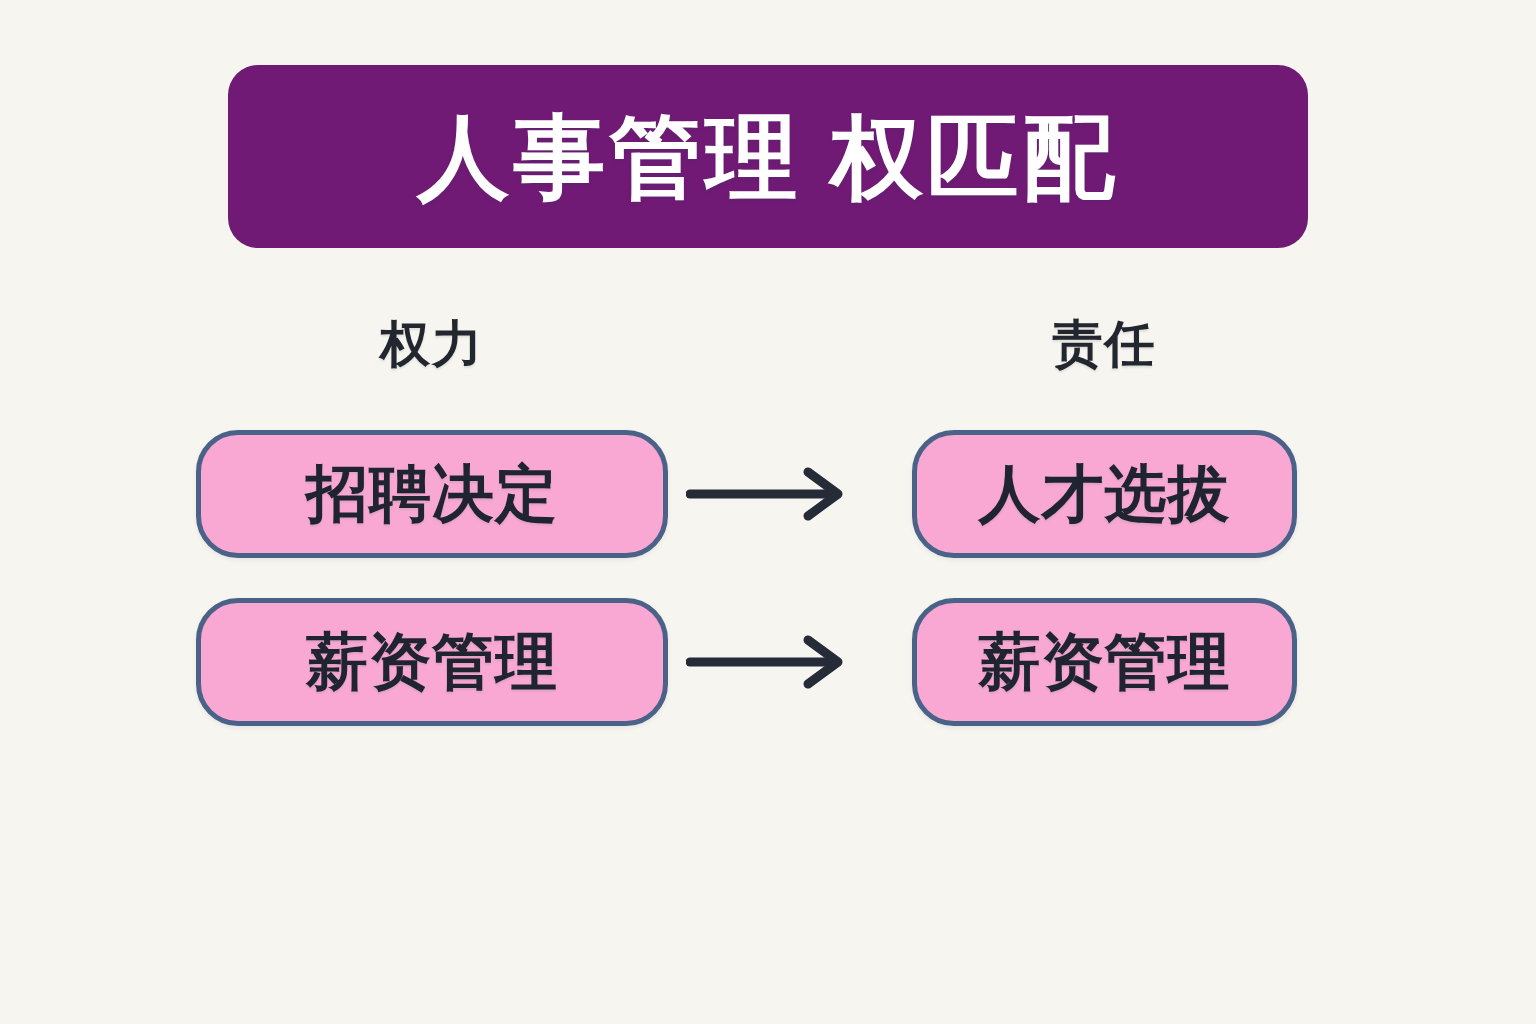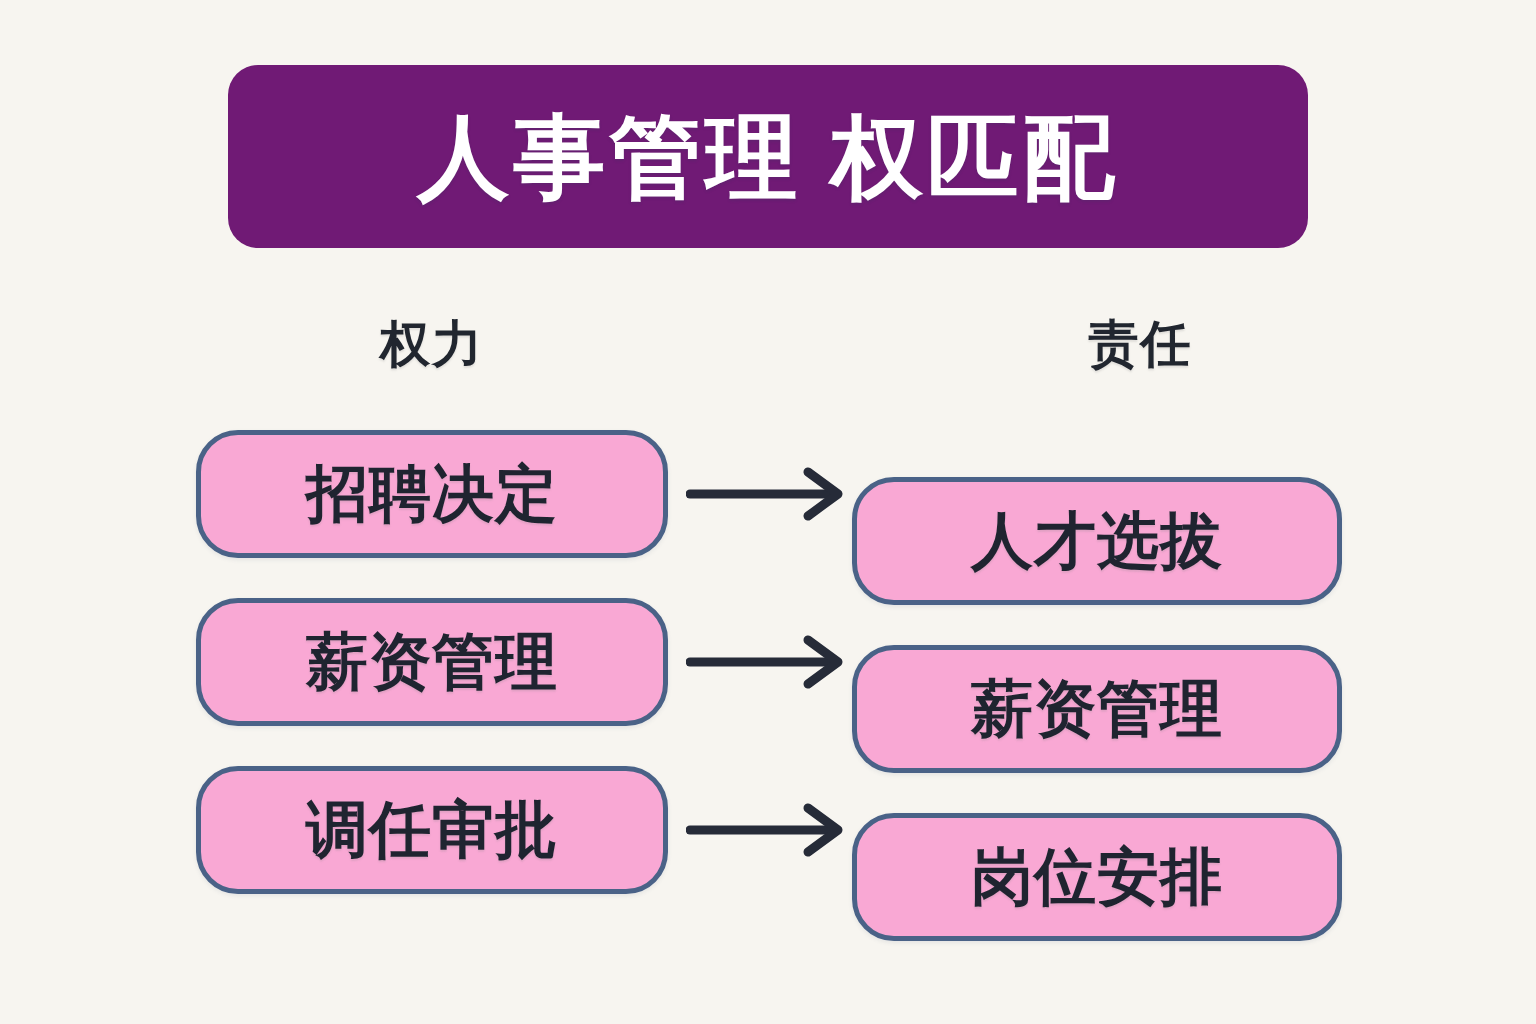--- a/index.html
+++ b/index.html
@@ -63,21 +63,21 @@
     justify-content: center;
     font-size: 50px;
     font-weight: bold;
     color: #21262f;
     line-height: 1;
     letter-spacing: 2px;
     white-space: nowrap;
     text-shadow: 0 2px 2px rgba(120, 120, 120, 0.18);
   }
   .col-header.left  { left: 0px;   width: 472px; }
-  .col-header.right { left: 712px; width: 465px; }
+  .col-header.right { left: 676px; width: 465px; }
 
   
   .rows {
     position: absolute;
     left: 0;
     top: 430px;
     width: 1536px;
   }
   .row {
     position: relative;
@@ -93,21 +93,21 @@
     box-sizing: border-box;
     background: #f9a8d4;
     border: 5px solid #4a6287;
     border-radius: 42px;
     display: flex;
     align-items: center;
     justify-content: center;
     box-shadow: 0 2px 4px rgba(70, 90, 120, 0.10);
   }
   .node-box.left  { left: 196px; width: 472px; }
-  .node-box.right { left: 852px; width: 490px; margin-top: 47px; }
+  .node-box.right { left: 912px; width: 385px; }
 
   .node-label {
     font-size: 62px;
     font-weight: bold;
     color: #1f2430;
     line-height: 1;
     letter-spacing: 1px;
     white-space: nowrap;
     text-shadow: 0 2px 2px rgba(130, 130, 130, 0.20);
   }
@@ -158,27 +158,15 @@
       </div>
       <svg class="arrow" viewBox="0 0 170 60">
         <line x1="4" y1="30" x2="148" y2="30" stroke="#262b38" stroke-width="9" stroke-linecap="round"></line>
         <polyline points="122,8 152,30 122,52" fill="none" stroke="#262b38" stroke-width="9" stroke-linecap="round" stroke-linejoin="round"></polyline>
       </svg>
       <div class="node-box right">
         <span class="node-label">薪资管理</span>
       </div>
     </div>
 
-    <div class="row">
-      <div class="node-box left">
-        <span class="node-label">调任审批</span>
-      </div>
-      <svg class="arrow" viewBox="0 0 170 60">
-        <line x1="4" y1="30" x2="148" y2="30" stroke="#262b38" stroke-width="9" stroke-linecap="round"></line>
-        <polyline points="122,8 152,30 122,52" fill="none" stroke="#262b38" stroke-width="9" stroke-linecap="round" stroke-linejoin="round"></polyline>
-      </svg>
-      <div class="node-box right">
-        <span class="node-label">岗位安排</span>
-      </div>
-    </div>
 
   </div>
 </div>
 
 </body></html>

